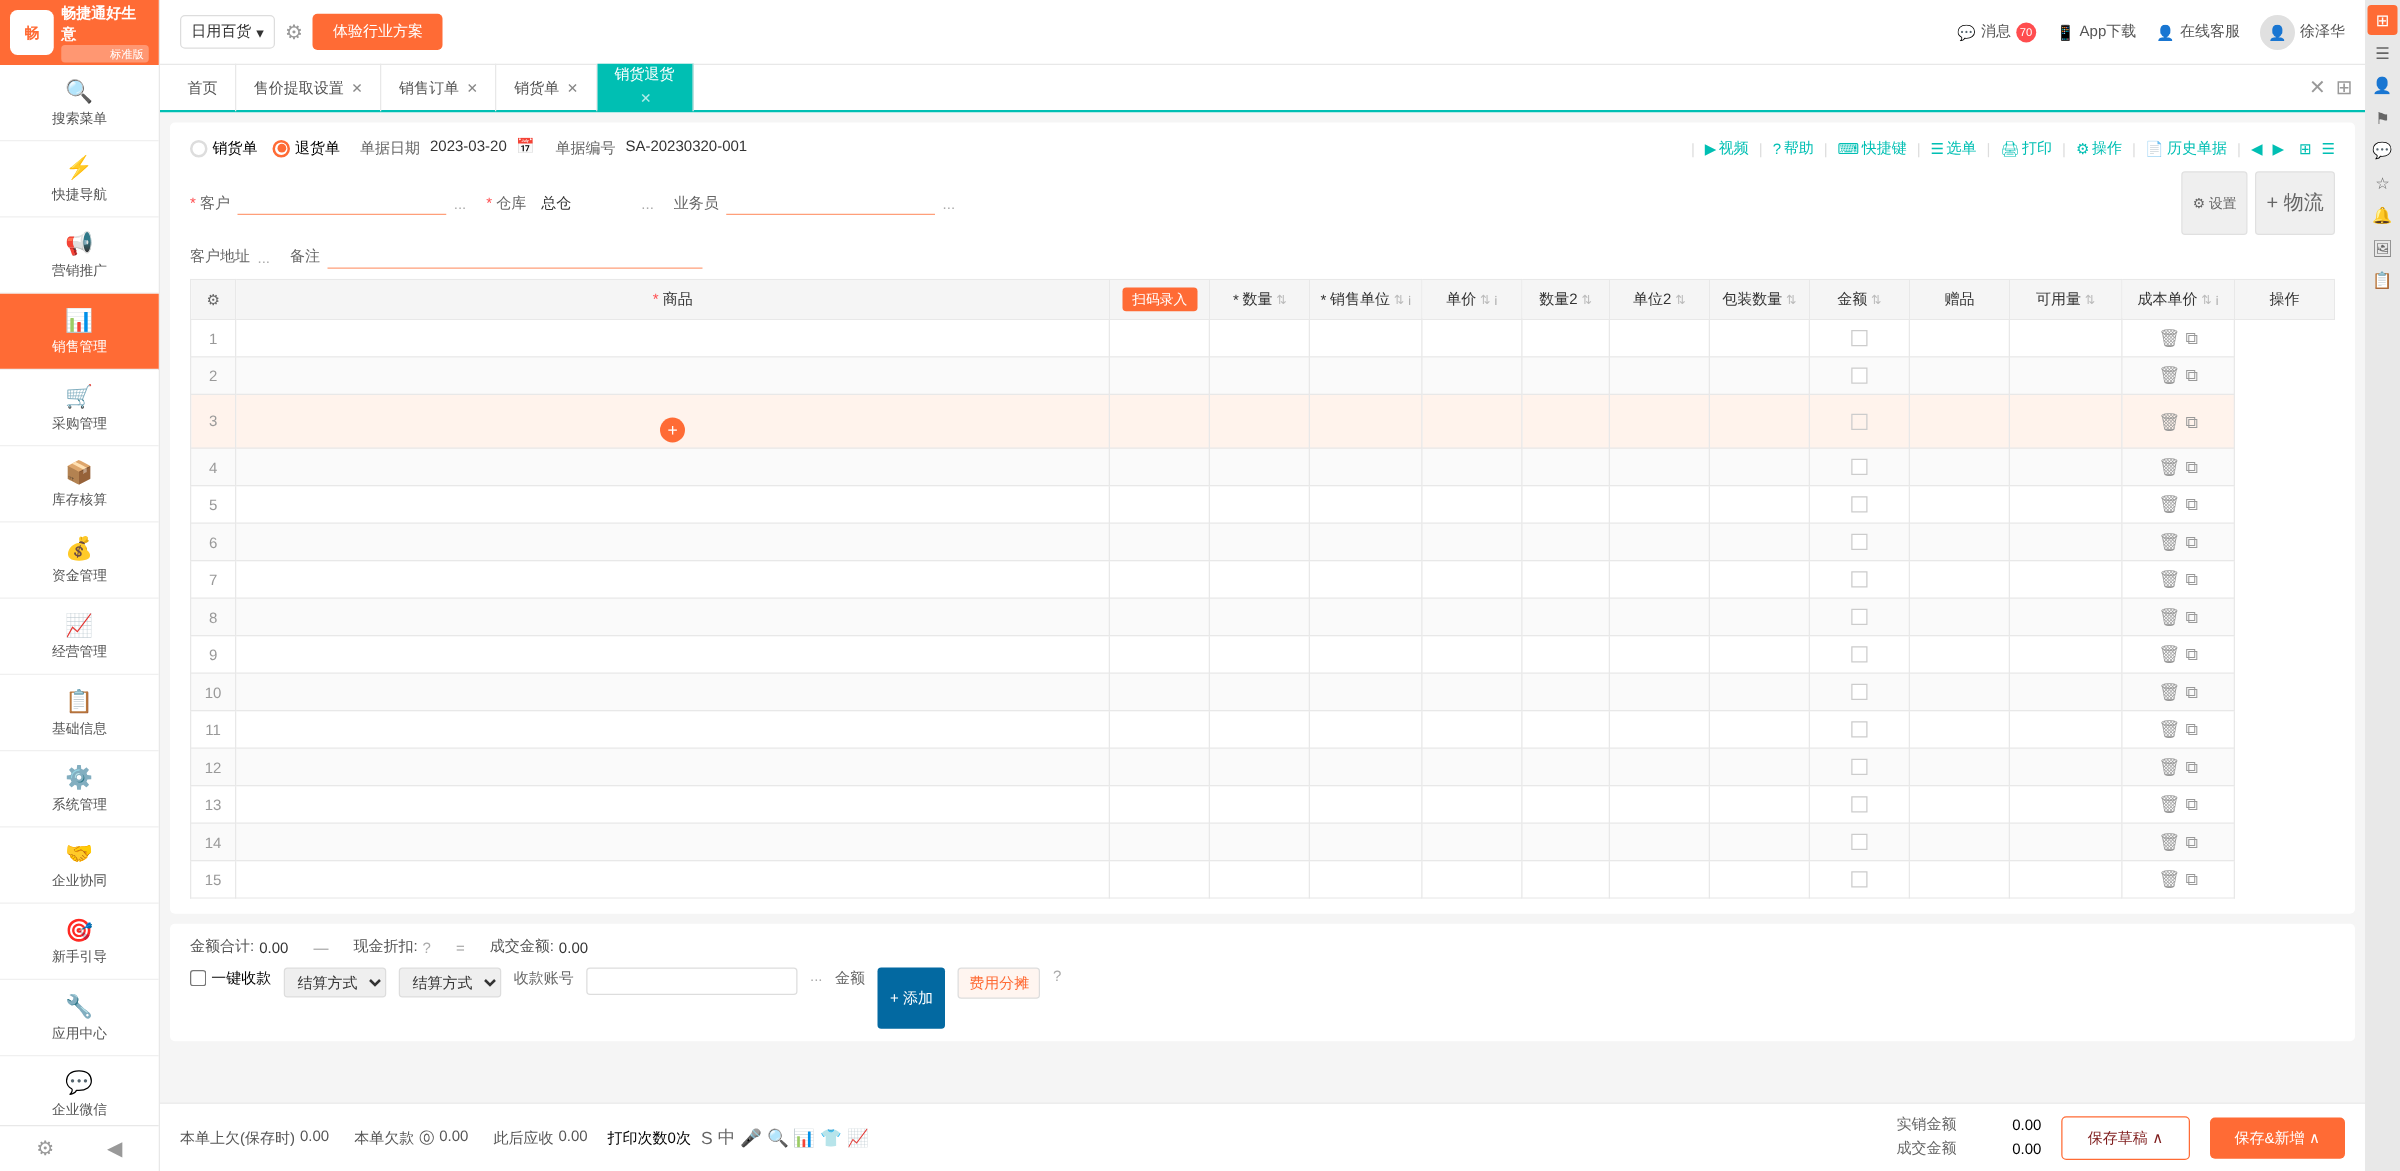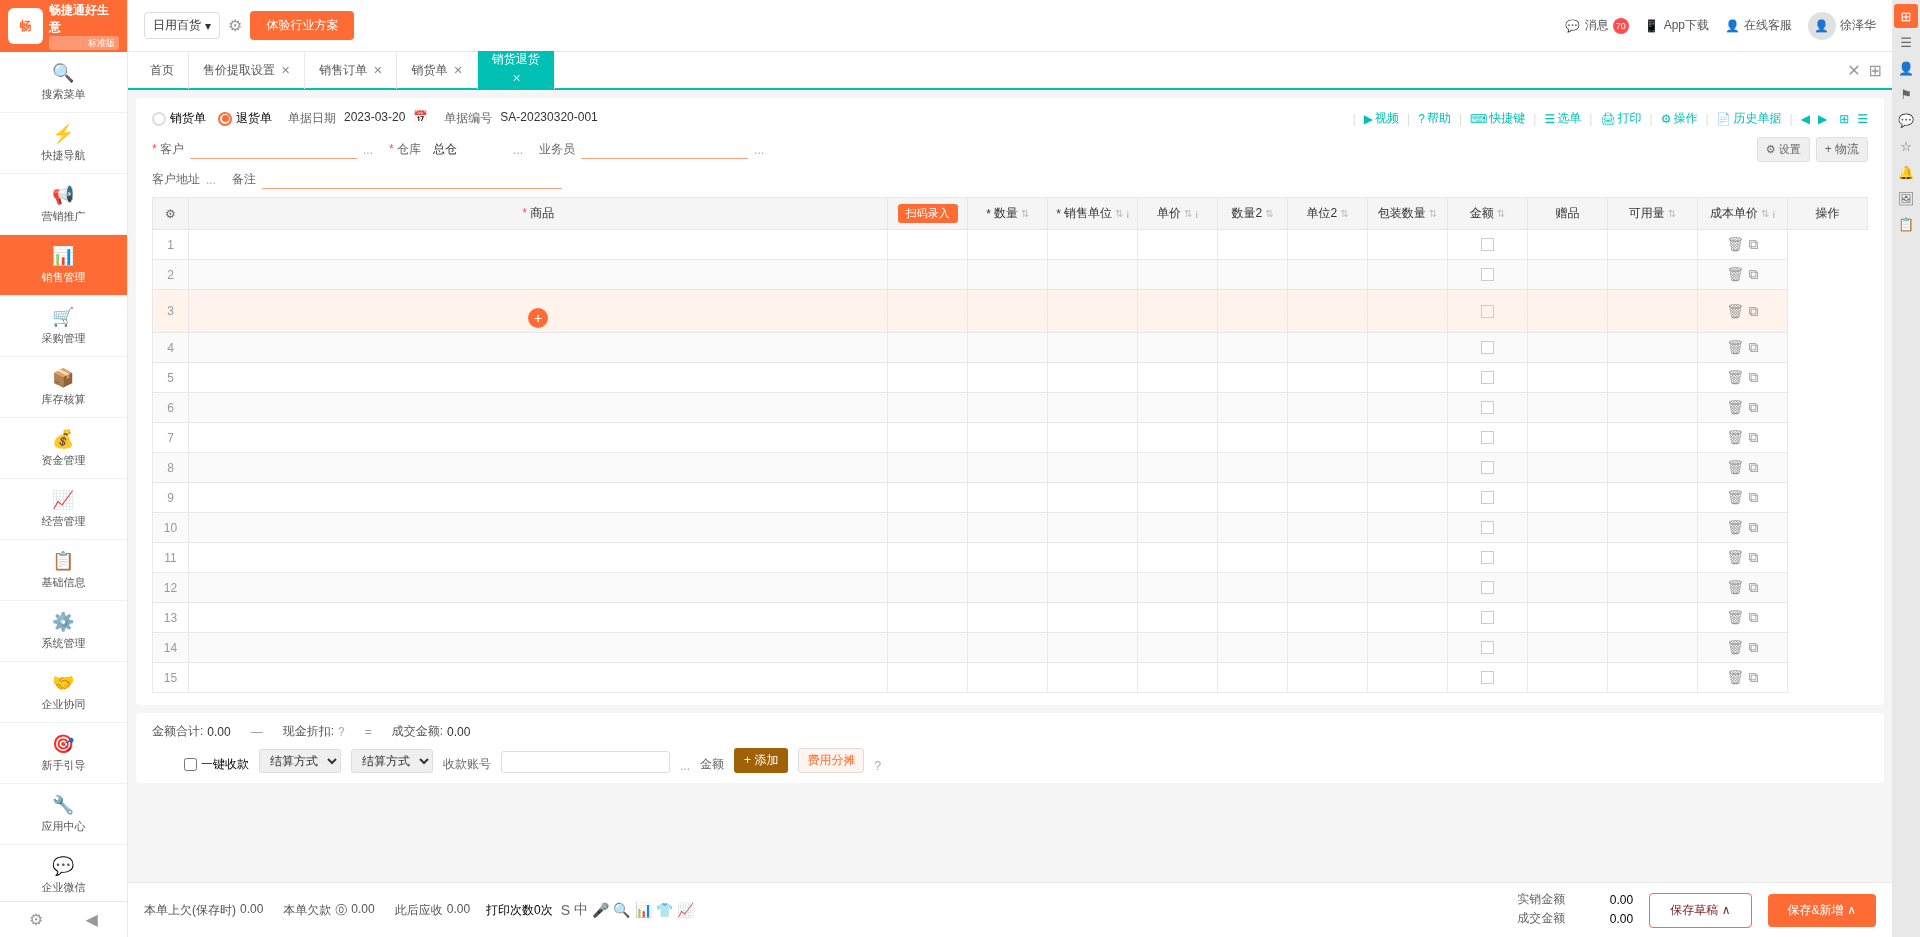--- a/index.html
+++ b/index.html
@@ -63,21 +63,21 @@
     
     .form-fields { display: flex; align-items: center; gap: 16px; margin-bottom: 8px; flex-wrap: wrap; }
     .form-field { display: flex; align-items: center; gap: 6px; }
     .form-field-label { color: #666; white-space: nowrap; }
     .form-field-label.required::before { content: '* '; color: #ff4d4f; }
     .form-field-input { border: none; border-bottom: 1px solid #ff9f7a; padding: 2px 6px; min-width: 140px; color: #333; outline: none; background: transparent; }
     .form-field-dots { color: #aaa; cursor: pointer; }
     .form-field-value { padding: 2px 6px; color: #333; min-width: 80px; }
     .form-right-actions { margin-left: auto; display: flex; gap: 6px; }
     .btn-setting { border: 1px solid #e0e0e0; border-radius: 3px; padding: 3px 8px; cursor: pointer; color: #666; font-size: 11px; }
-    .btn-logistics { border: 1px solid #e0e0e0; border-radius: 3px; padding: 3px 8px; cursor: pointer; color: #666; font-size: 12px; }
+    .btn-logistics { border: 1px solid #e0e0e0; border-radius: 3px; padding: 14px 8px; cursor: pointer; color: #666; font-size: 16px; }
 
     
     .data-table { width: 100%; border-collapse: collapse; font-size: 12px; }
     .data-table th { background: #f5f5f5; border: 1px solid #e8e8e8; padding: 6px 8px; text-align: center; color: #333; font-weight: 500; white-space: nowrap; position: sticky; top: 0; z-index: 1; }
     .data-table td { border: 1px solid #e8e8e8; padding: 4px 6px; text-align: center; color: #333; height: 30px; }
     .data-table tr:nth-child(even) td { background: #fafafa; }
     .data-table tr.highlighted td { background: #fff3ec; }
     .row-num { color: #999; }
     .add-row-btn { width: 20px; height: 20px; background: #ff6b35; color: #fff; border-radius: 50%; display: inline-flex; align-items: center; justify-content: center; cursor: pointer; font-size: 14px; line-height: 1; }
     .checkbox-cell { display: flex; justify-content: center; align-items: center; }
@@ -91,25 +91,25 @@
     .th-required::before { content: '* '; color: #ff4d4f; }
     .th-info { color: #aaa; font-size: 10px; cursor: pointer; }
     .table-scroll { overflow-x: auto; }
 
     
     .bottom-card { background: #fff; border-radius: 4px; padding: 10px 16px; margin-bottom: 4px; }
     .amount-row { display: flex; align-items: center; gap: 16px; flex-wrap: wrap; }
     .amount-item { display: flex; align-items: center; gap: 4px; color: #555; }
     .amount-value { color: #333; font-weight: 500; }
     .amount-separator { color: #999; margin: 0 4px; }
-    .payment-row { display: flex; align-items: flex-end; gap: 10px; margin-top: 8px; margin-left: 32px; }
+    .payment-row { display: flex; align-items: flex-start; gap: 10px; margin-top: 8px; }
     .checkbox-label { display: flex; align-items: center; gap: 4px; cursor: pointer; }
     .select-inline { border: 1px solid #ddd; border-radius: 3px; padding: 3px 6px; color: #333; }
     .input-inline { border: 1px solid #ddd; border-radius: 3px; padding: 3px 6px; color: #333; min-width: 80px; }
-    .btn-add { background: #a16207; color: #fff; border: none; border-radius: 3px; padding: 4px 10px; cursor: pointer; }
+    .btn-add { background: #0369a1; color: #fff; border: none; border-radius: 3px; padding: 16px 10px; cursor: pointer; }
     .btn-expense { border: 1px solid #ddd; border-radius: 3px; padding: 3px 8px; background: #fff5f0; color: #ff6b35; cursor: pointer; }
     .question-icon { color: #aaa; cursor: pointer; }
 
     
     .footer-bar { background: #fff; border-top: 1px solid #e8e8e8; padding: 8px 16px; display: flex; align-items: center; gap: 16px; }
     .footer-info { display: flex; gap: 20px; color: #555; font-size: 12px; }
     .footer-info-item { display: flex; gap: 4px; }
     .footer-right { margin-left: auto; display: flex; align-items: center; gap: 16px; }
     .footer-summary { text-align: right; }
     .footer-summary-row { display: flex; justify-content: flex-end; gap: 8px; align-items: center; margin-bottom: 2px; }

